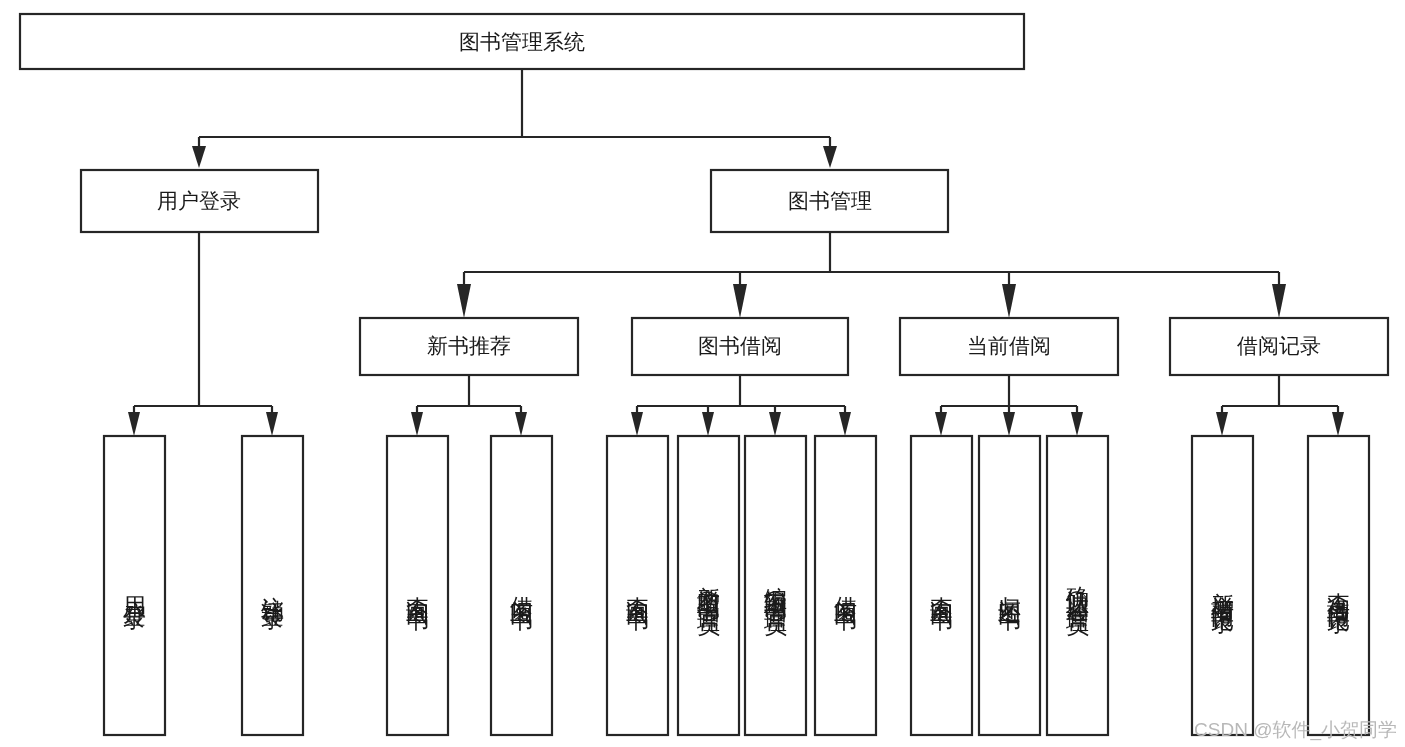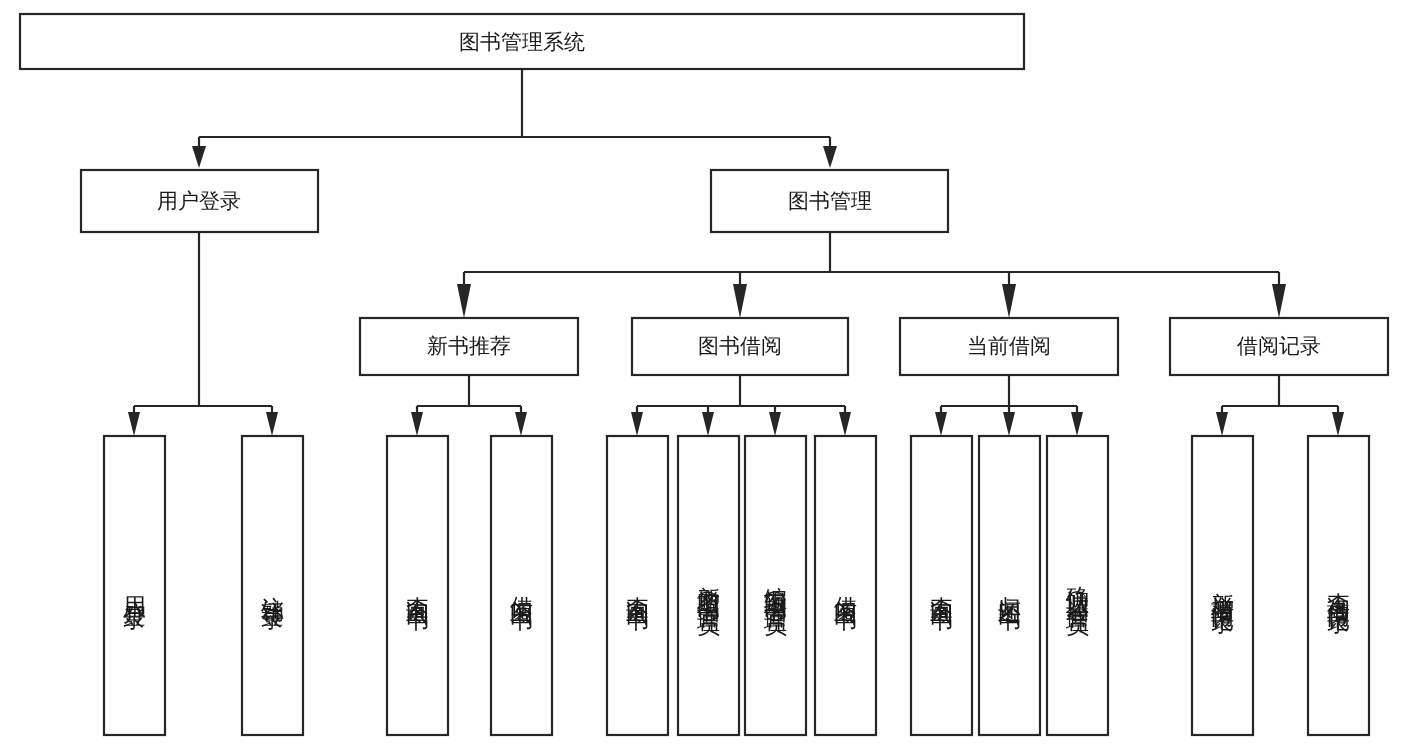--- a/index.html
+++ b/index.html
@@ -206,20 +206,21 @@
       <div class="leaf-label" style="left: 678px; width: 61px; top: 436px; height: 299px; display: flex; align-items: center; justify-content: center;">新增图书（管理员）</div>
       <div class="leaf-label" style="left: 745px; width: 61px; top: 436px; height: 299px; display: flex; align-items: center; justify-content: center;">编辑图书（管理员）</div>
       <div class="leaf-label" style="left: 815px; width: 61px; top: 436px; height: 299px; display: flex; align-items: center; justify-content: center;">借阅图书</div>
       <div class="leaf-label" style="left: 911px; width: 61px; top: 436px; height: 299px; display: flex; align-items: center; justify-content: center;">查询图书</div>
       <div class="leaf-label" style="left: 979px; width: 61px; top: 436px; height: 299px; display: flex; align-items: center; justify-content: center;">归还图书</div>
       <div class="leaf-label" style="left: 1047px; width: 61px; top: 436px; height: 299px; display: flex; align-items: center; justify-content: center;">确认归还（管理员）</div>
       <div class="leaf-label" style="left: 1192px; width: 61px; top: 436px; height: 299px; display: flex; align-items: center; justify-content: center;">新增借阅记录</div>
       <div class="leaf-label" style="left: 1308px; width: 61px; top: 436px; height: 299px; display: flex; align-items: center; justify-content: center;">查询借阅记录</div>
     </div>
 
+  <div class="watermark">CSDN @软件_小贺同学</div>
 </div>
 
 <style>
   .leaf-label {
     position: absolute;
     writing-mode: vertical-rl;
     text-orientation: upright;
     font-family: "Liberation Sans", "DejaVu Sans", sans-serif;
     font-size: 23px;
     line-height: 1;

